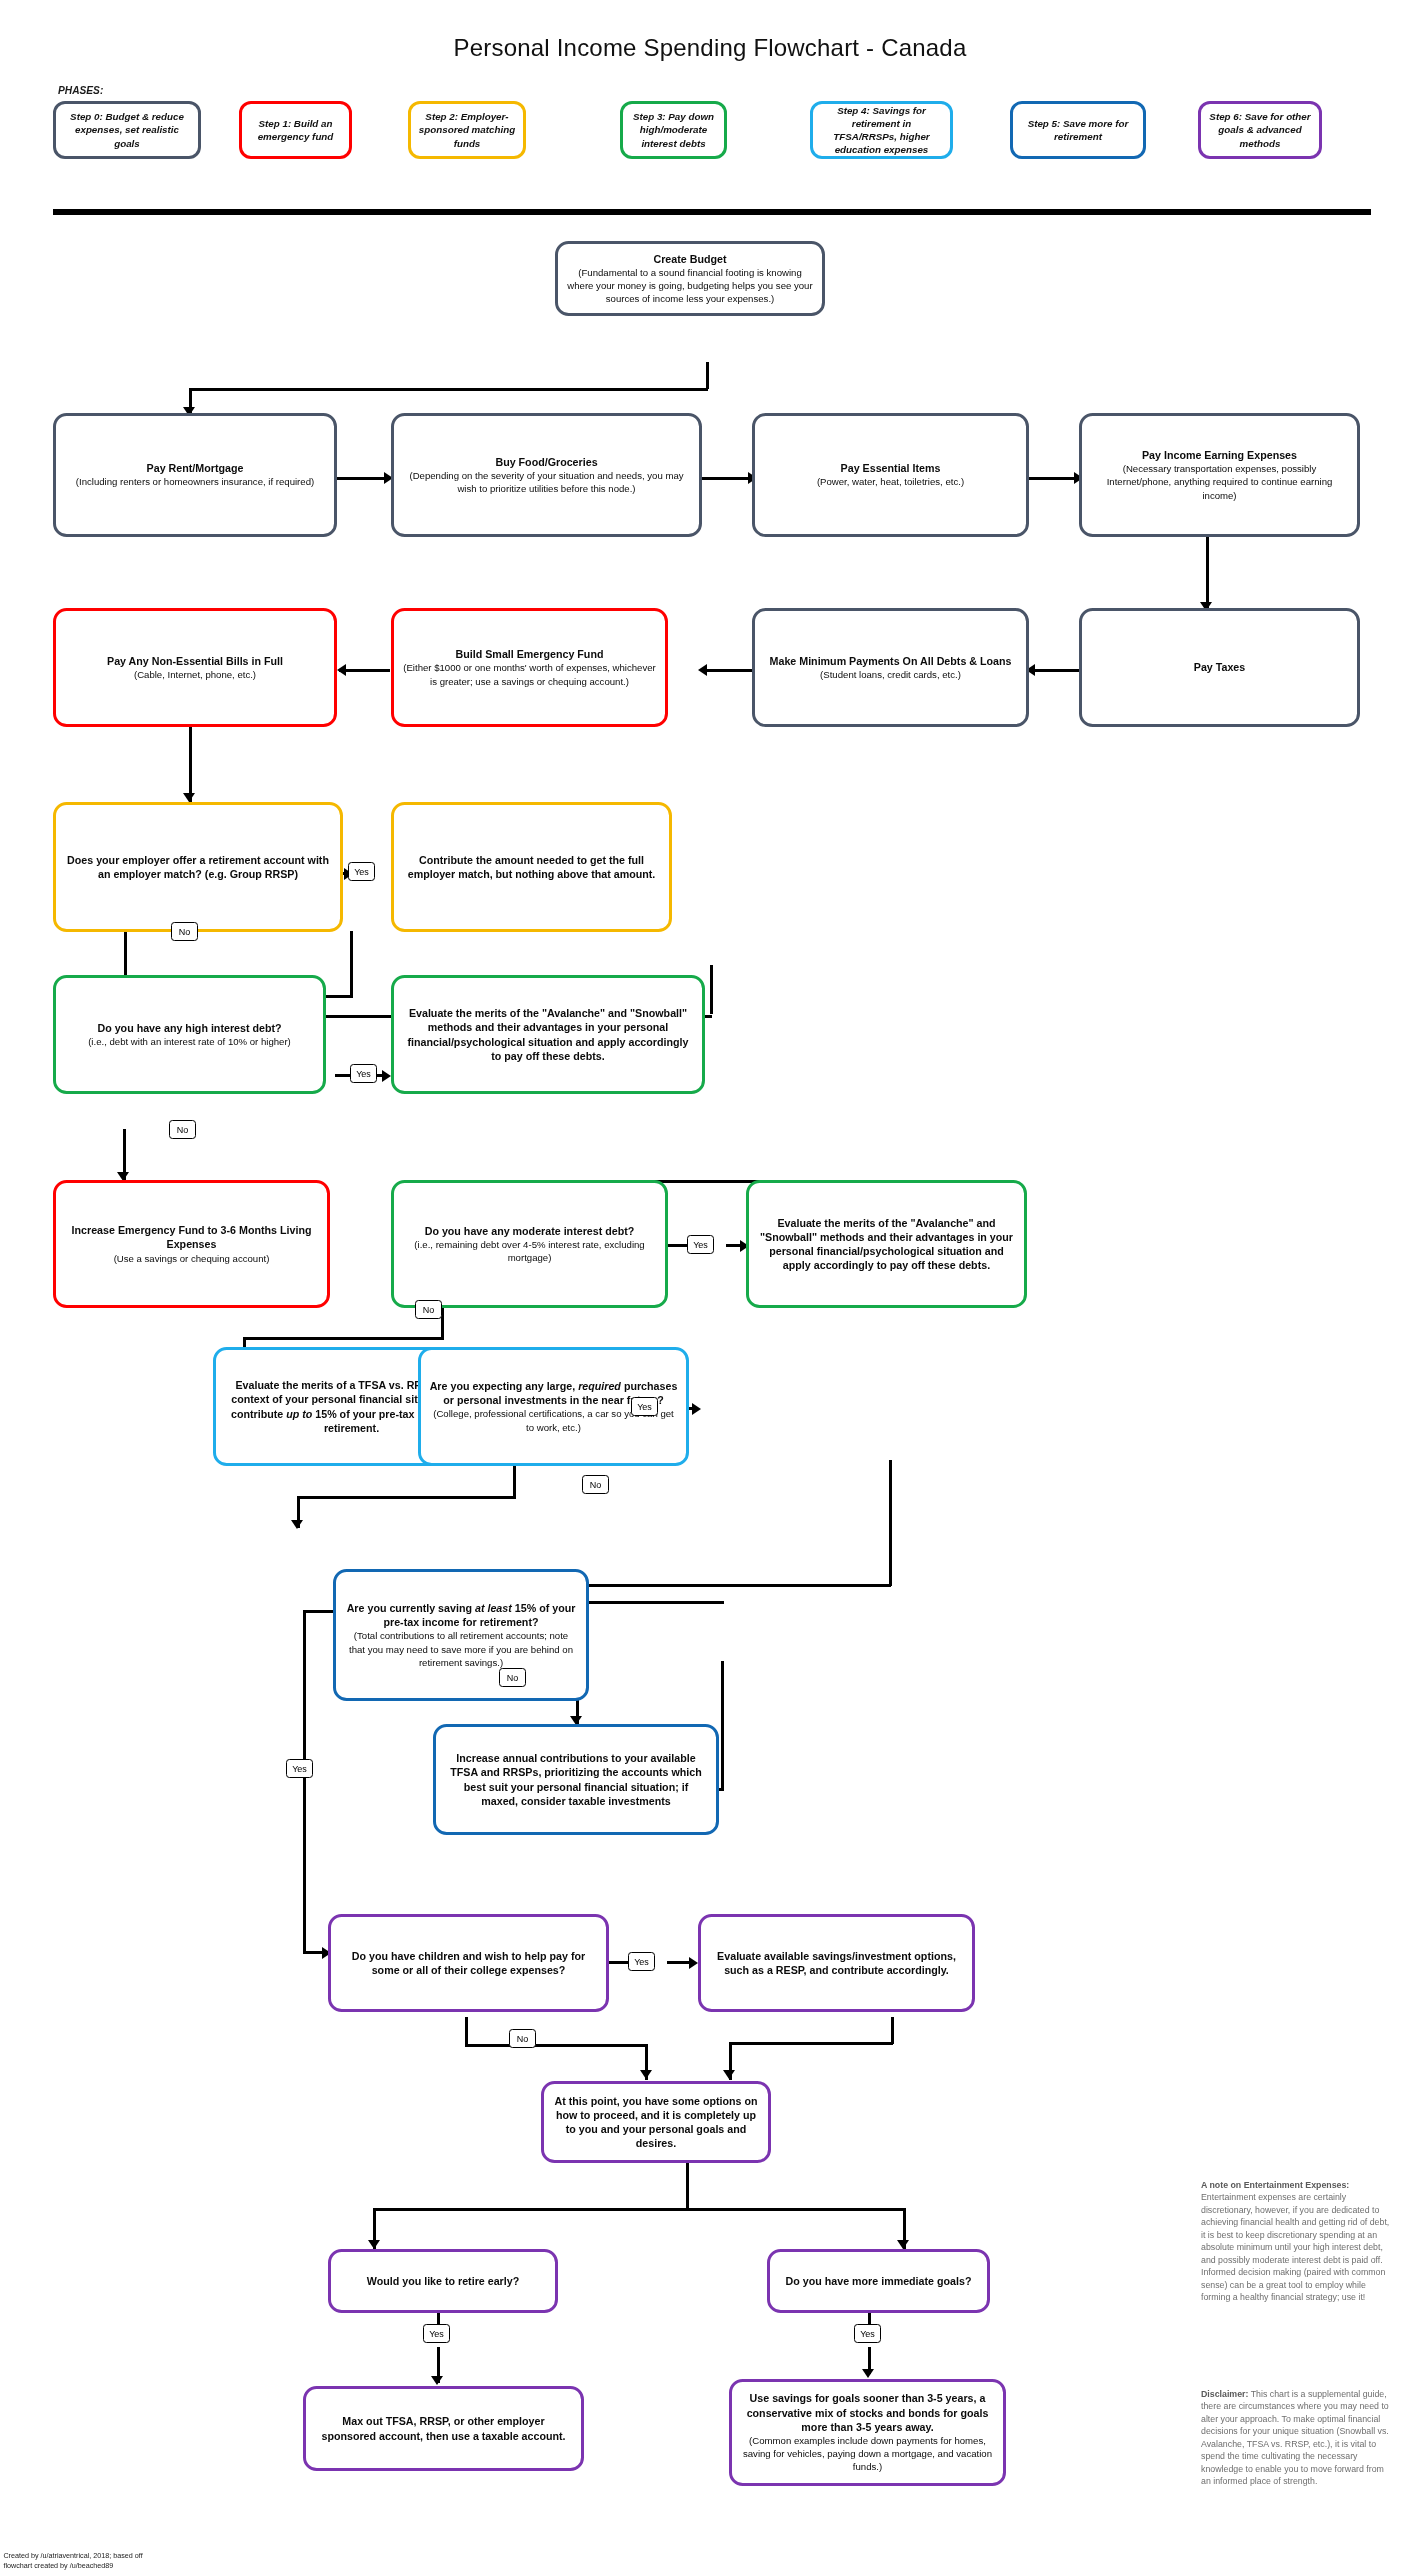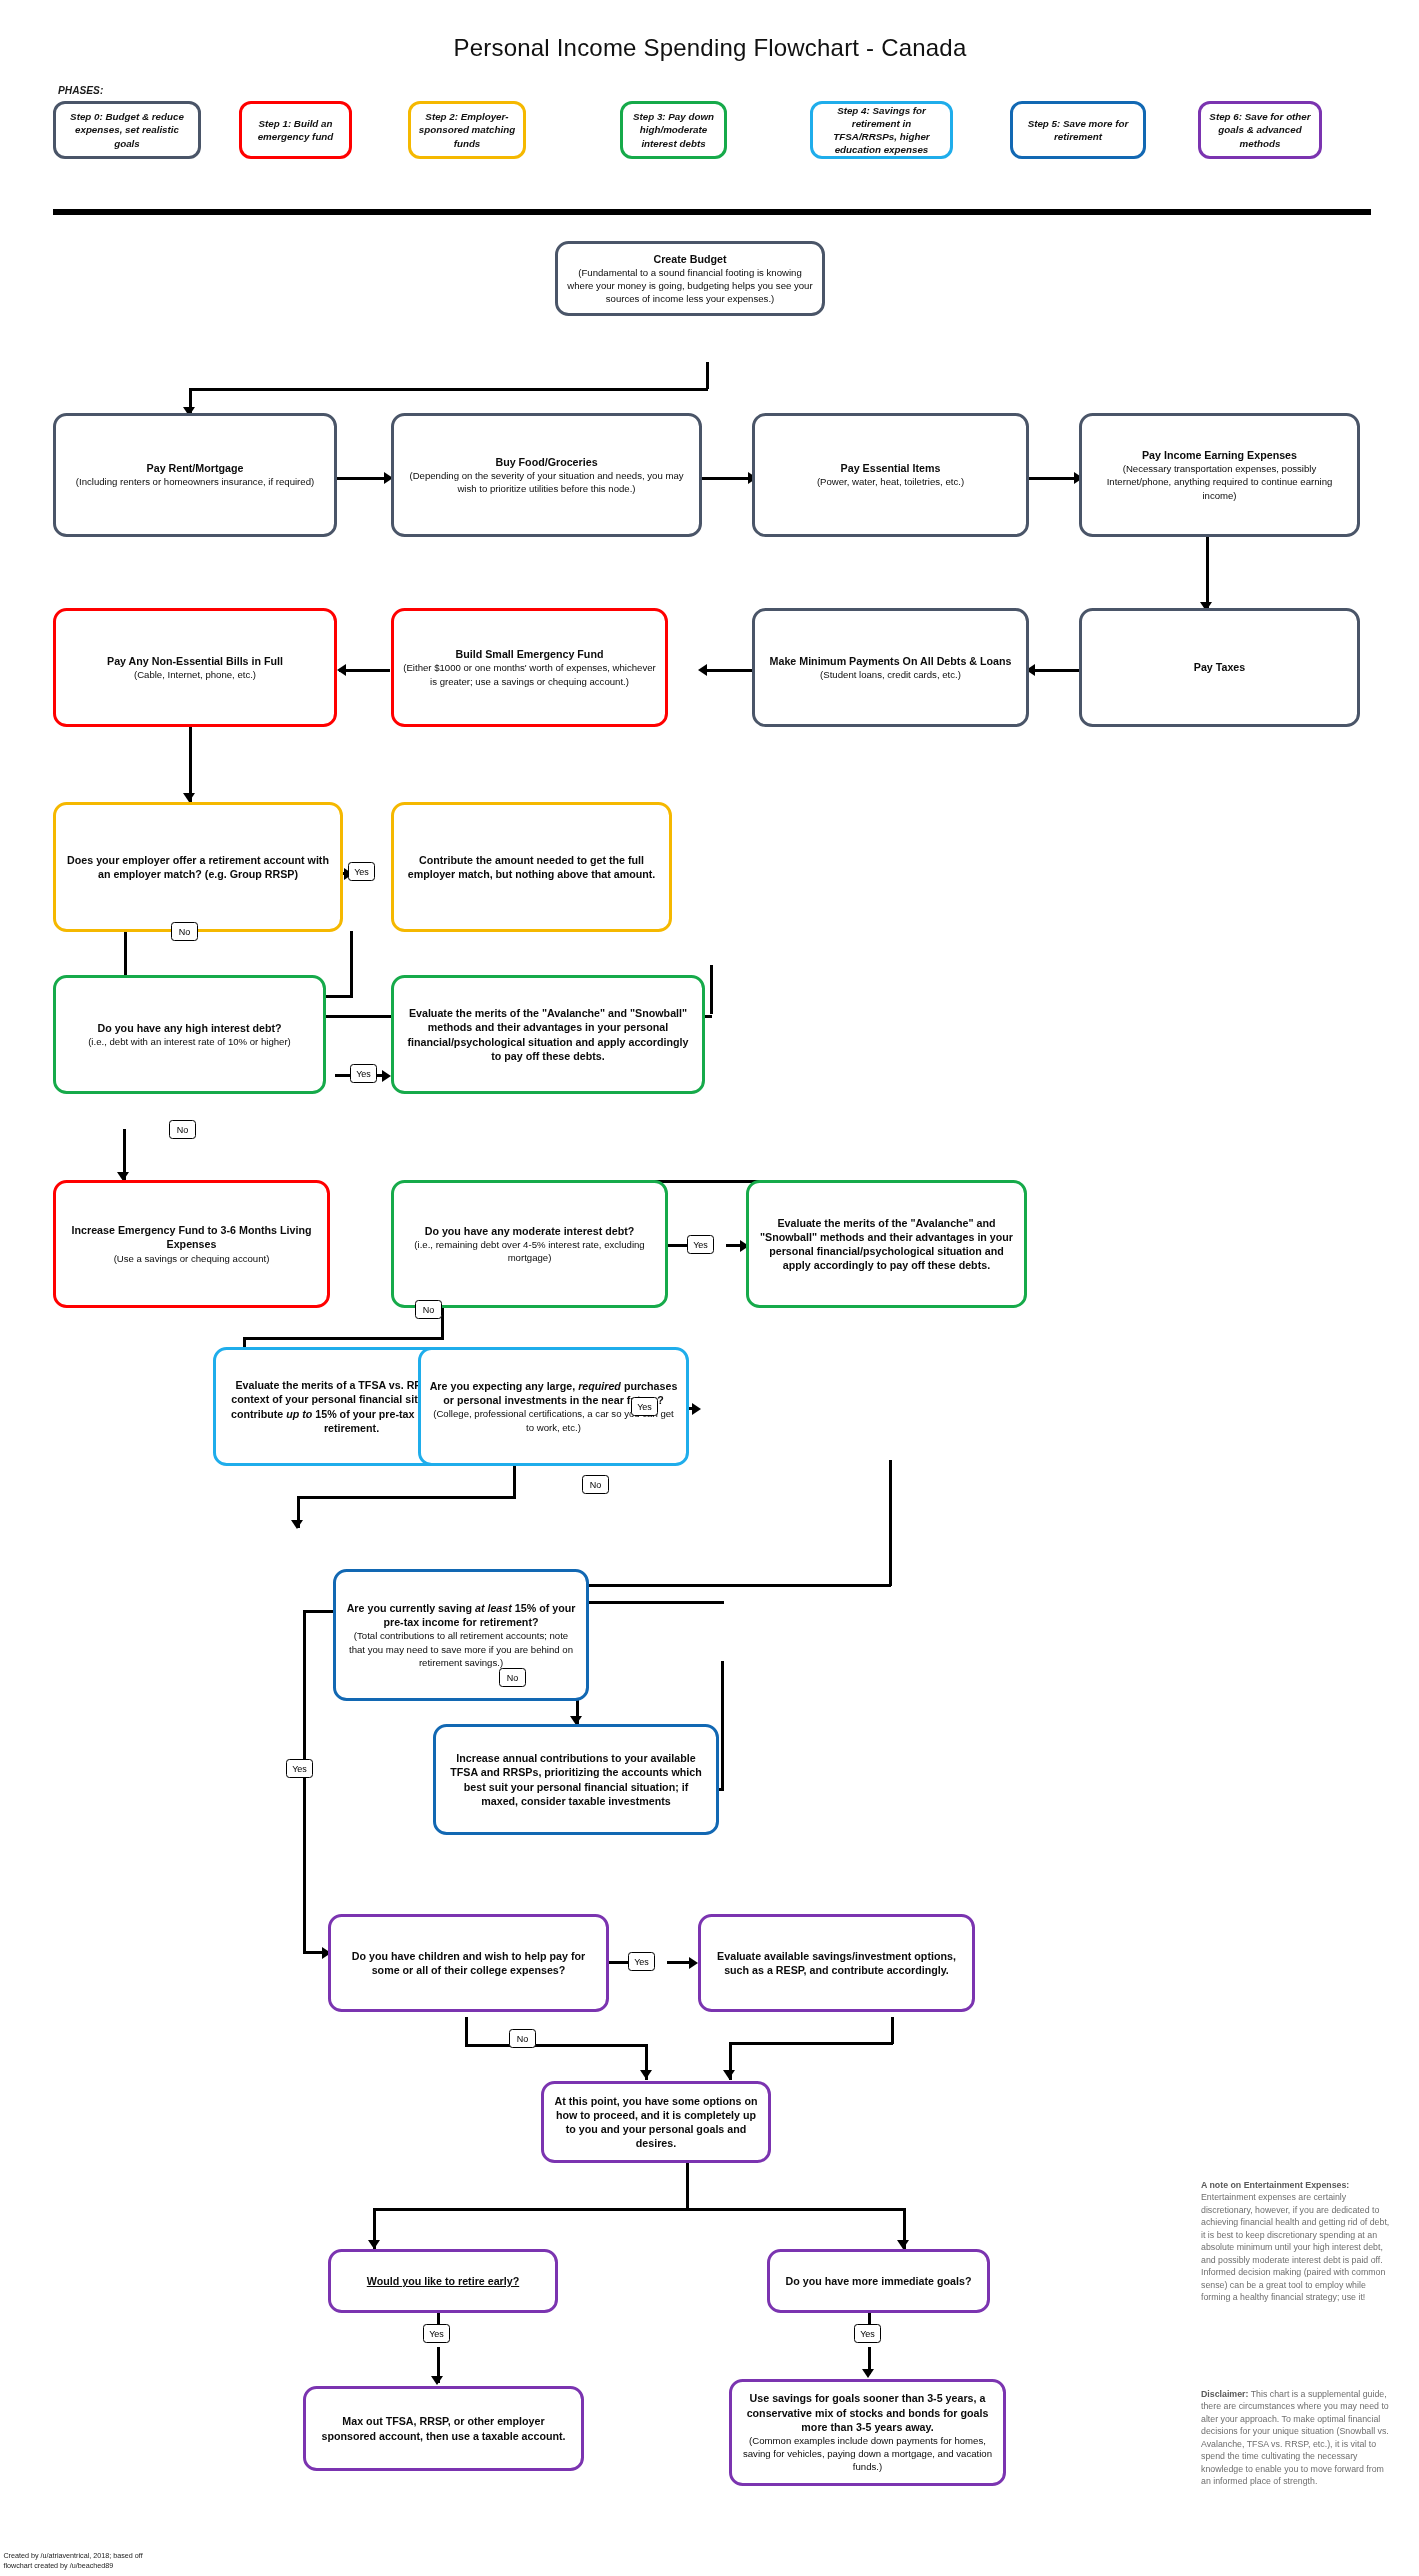--- a/index.html
+++ b/index.html
@@ -400,21 +400,21 @@
   </div>
 
   <div class="node bold-all" style="left:698px; top:1914px; width:277px; height:98px; border:3.4px solid #7b34b0;">
     <div class="hd">Evaluate available savings/investment options, such as a RESP, and contribute accordingly.</div>
   </div>
 
   <div class="node bold-all" style="left:541px; top:2081px; width:230px; height:82px; border:3.4px solid #7b34b0;">
     <div class="hd">At this point, you have some options on how to proceed, and it is completely up to you and your personal goals and desires.</div>
   </div>
 
-  <div class="node bold-all" style="left:328px; top:2249px; width:230px; height:64px; border:3.4px solid #7b34b0;text-decoration:underline;">
+  <div class="node bold-all" style="left:328px; top:2249px; width:230px; height:64px; border:3.4px solid #7b34b0;">
     <div class="hd">Would you like to retire early?</div>
   </div>
 
   <div class="node bold-all" style="left:767px; top:2249px; width:223px; height:64px; border:3.4px solid #7b34b0;">
     <div class="hd">Do you have more immediate goals?</div>
   </div>
 
   <div class="node bold-all" style="left:303px; top:2386px; width:281px; height:85px; border:3.4px solid #7b34b0;">
     <div class="hd">Max out TFSA, RRSP, or other employer sponsored account, then use a taxable account.</div>
   </div>

